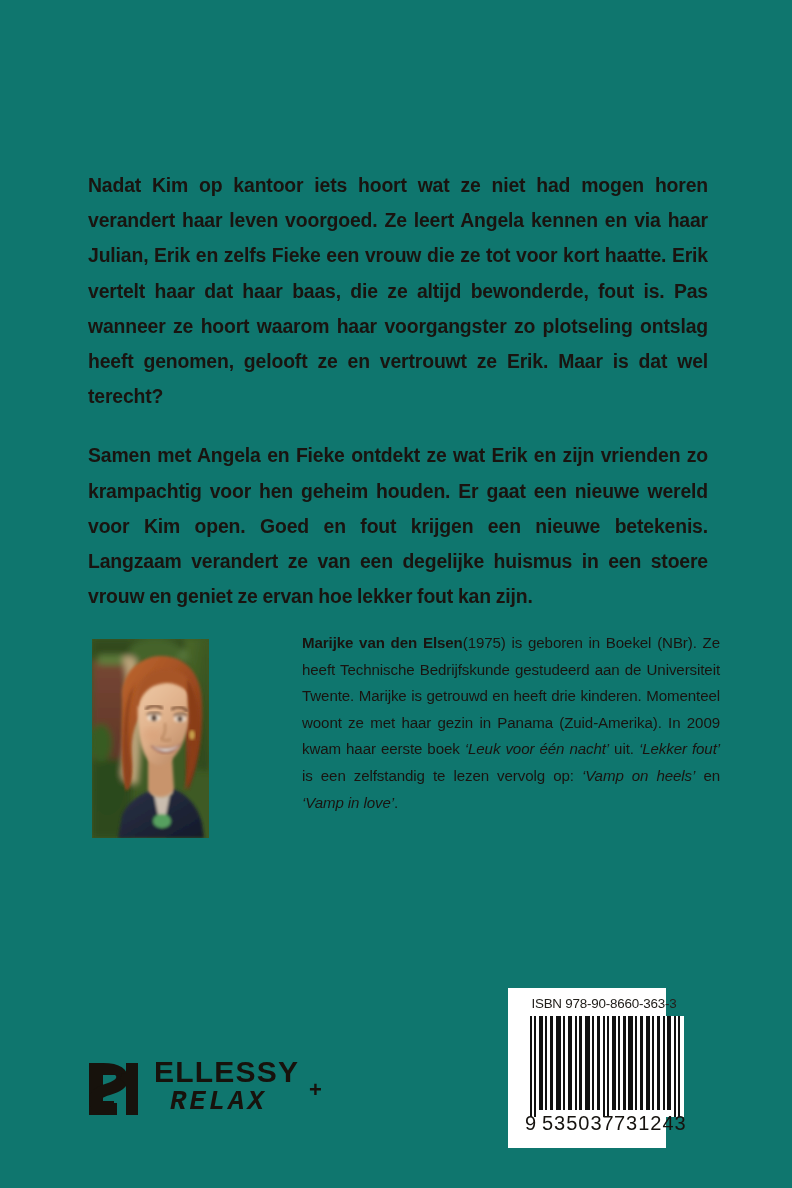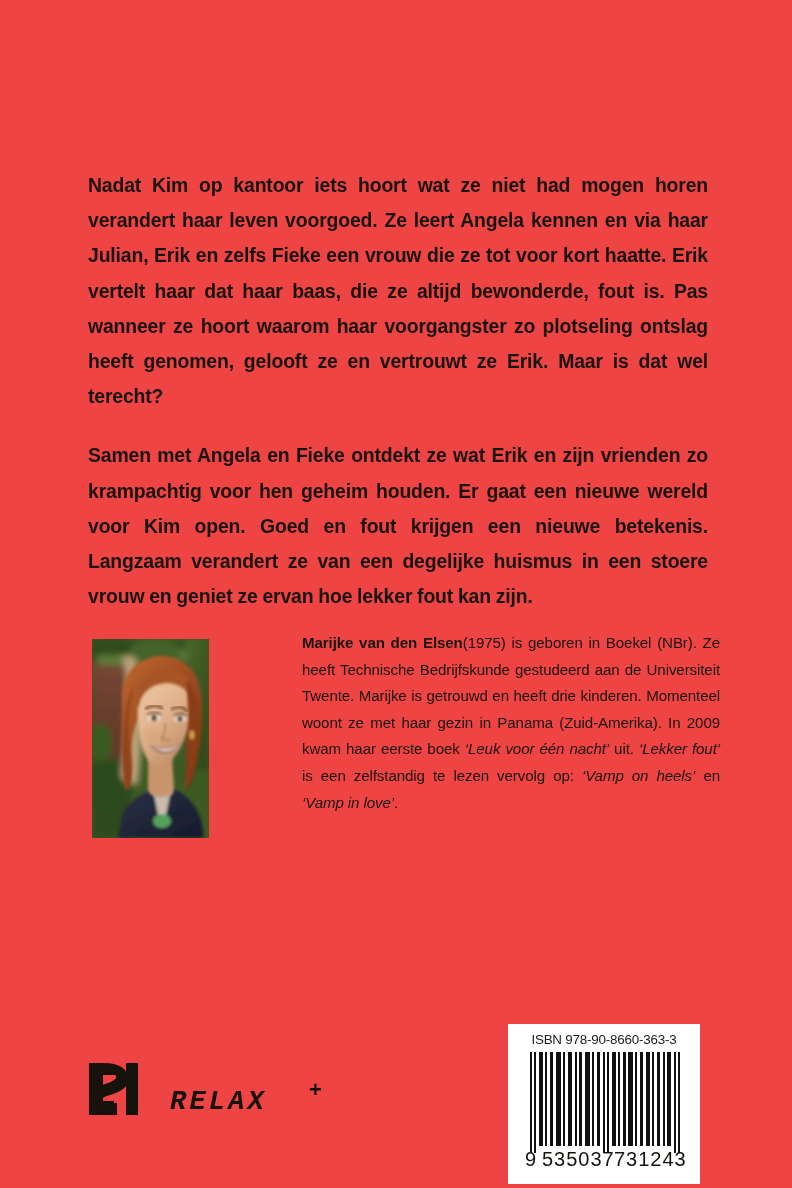--- a/index.html
+++ b/index.html
@@ -12,21 +12,21 @@
     height: 1188px;
     background: #F8E04E;
     font-family: "Liberation Sans", sans-serif;
     overflow: hidden;
     position: relative;
   }
 
   .cover {
     position: absolute;
     inset: 0;
-    background: #ef4444;
+    background: #0f766e;
   }
 
   
   .blurb {
     position: absolute;
     left: 88px;
     top: 168px;
     width: 620px;
   }
   .blurb p {
@@ -145,22 +145,22 @@
     font-size: 24px;
     letter-spacing: 0.8px;
     color: #17120c;
     line-height: 26px;
   }
 
   
   .barcode-box {
     position: absolute;
     left: 508px;
-    top: 1024px;
-    width: 192px;
+    top: 988px;
+    width: 158px;
     height: 160px;
     background: #ffffff;
   }
   .barcode-isbn {
     position: absolute;
     left: 0;
     top: 8px;
     width: 192px;
     text-align: center;
     font-family: "Liberation Sans", sans-serif;
@@ -300,20 +300,21 @@
   <div class="logo">
     <div class="logo-mark">
       <svg width="62" height="58" viewBox="0 0 62 58" xmlns="http://www.w3.org/2000/svg">
         <path d="M3 4 H17 V42 H28 V56 H3 Z" fill="#17120c"></path>
         <path d="M17 4 C34 4 42 10 42 20 C42 29 34 33 24 36 C16 38 14 41 16 44 L31 44 L31 56 L24 56 C10 56 3 50 3 41 C3 31 12 27 22 24 C30 21 32 18 29 16 L17 16 Z" fill="#17120c"></path>
         <path d="M36 14 C46 14 52 20 52 30 V56 H40 V30 C40 25 38 22 34 21 Z" fill="#17120c"></path>
         <path d="M40 4 H52 V30 H40 Z" fill="#17120c"></path>
       </svg>
     </div>
     <div class="logo-words">
+      <div class="logo-ellessy">ELLESSY</div>
       <div class="logo-relax">RELAX</div>
       <div class="logo-plus">+</div>
     </div>
   </div>
 
   <div class="barcode-box">
     <div class="barcode-isbn">ISBN 978-90-8660-363-3</div>
     <div class="barcode-bars">
       <svg width="156" height="101" viewBox="0 0 156 101" xmlns="http://www.w3.org/2000/svg" preserveAspectRatio="none">
         <rect x="0" y="0" width="156" height="101" fill="#ffffff"></rect>

